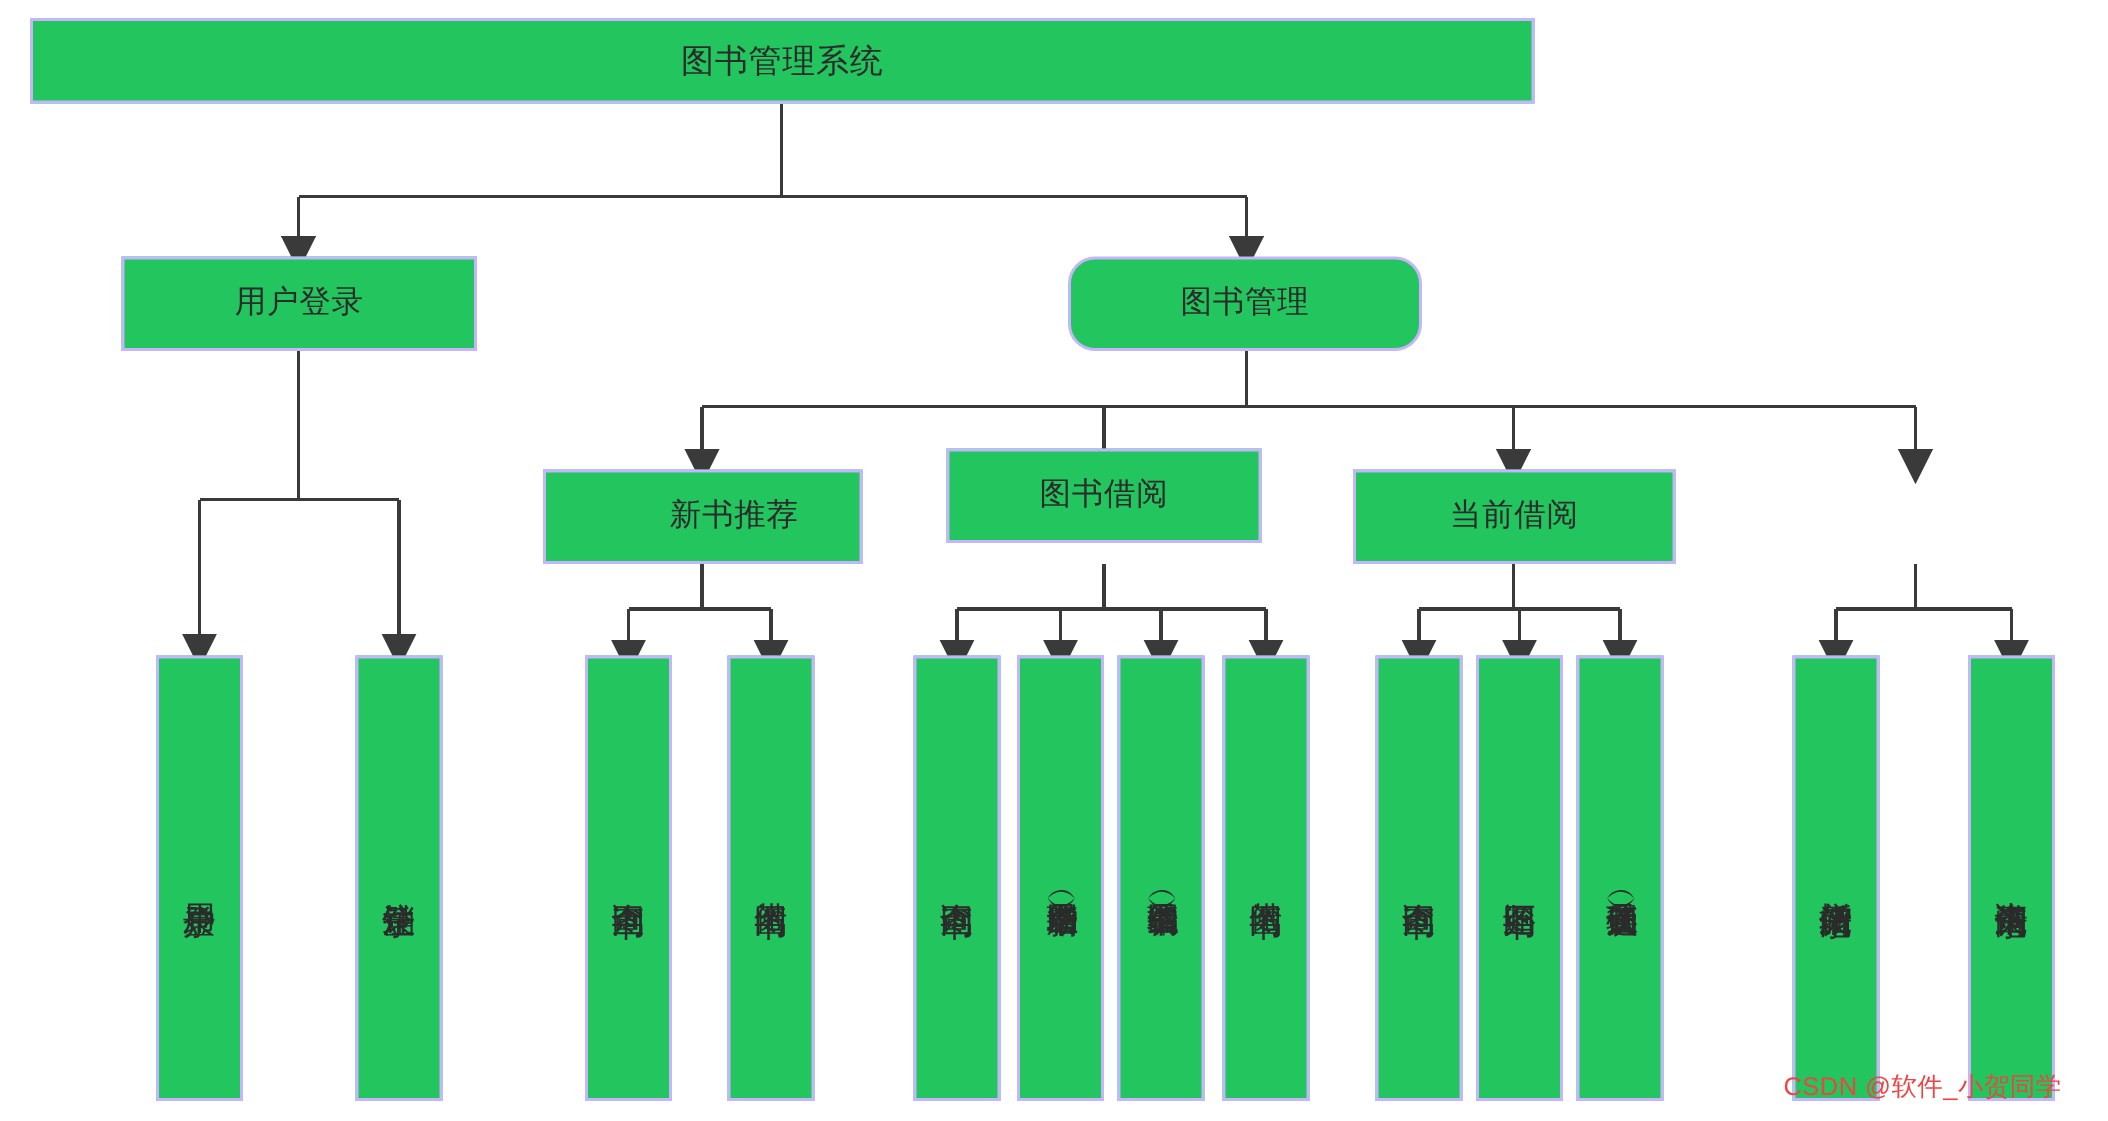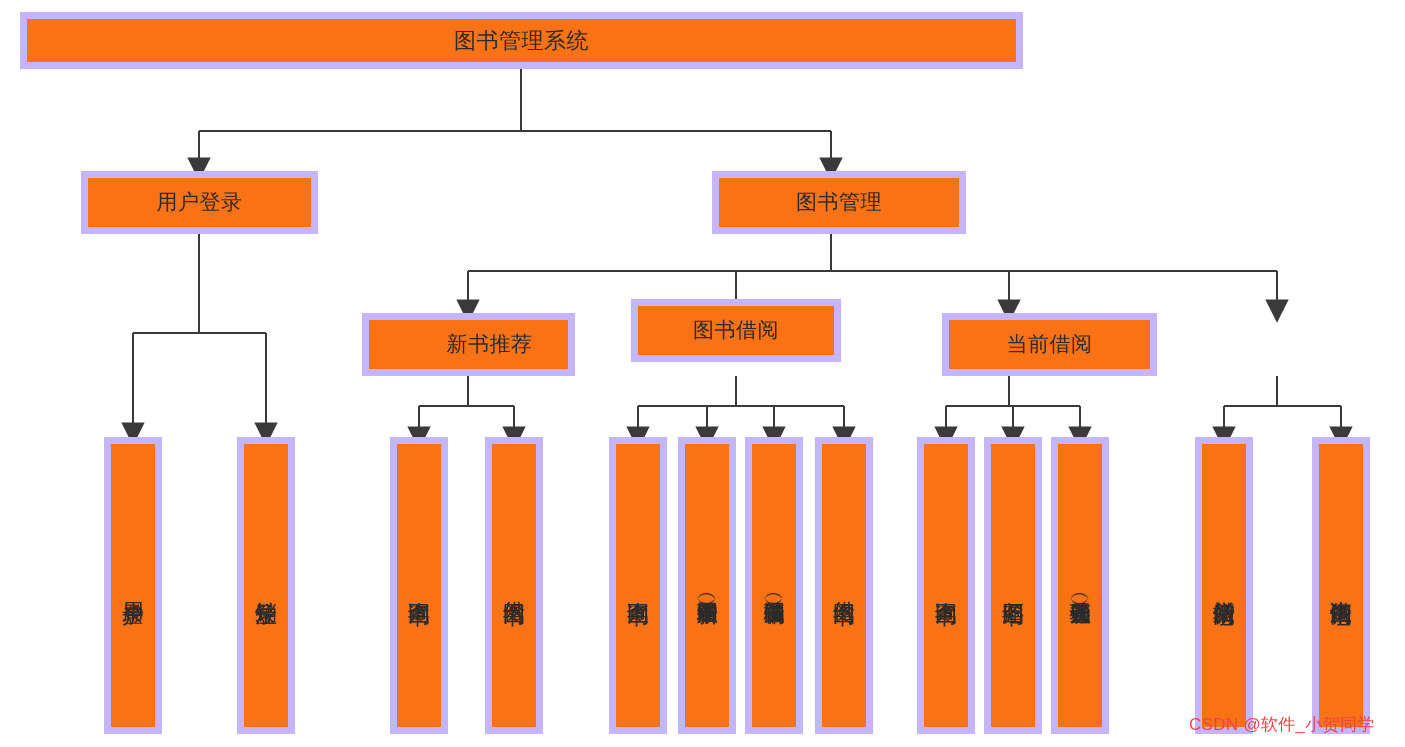--- a/index.html
+++ b/index.html
@@ -22,22 +22,22 @@
     position: absolute;
     left: 0;
     top: 0;
     width: 1405px;
     height: 747px;
     pointer-events: none;
   }
   .node {
     position: absolute;
     box-sizing: border-box;
-    border: 7px solid #c4b5fd;
-    background: #f97316;
+    border: 2px solid #c4b5fd;
+    background: #22c55e;
     display: flex;
     align-items: center;
     justify-content: center;
     color: #222222;
   }
   .node .node-label {
     display: block;
     text-align: center;
     line-height: 1.18;
     color: #2b2b2b;
@@ -134,31 +134,31 @@
     </g>
   </svg>
 
   <div class="node horiz root" style="left:20px; top:12px; width:1003px; height:57px;">
     <span class="node-label">图书管理系统</span>
   </div>
 
   <div class="node horiz" style="left:81px; top:171px; width:237px; height:63px;">
     <span class="node-label">用户登录</span>
   </div>
-  <div class="node horiz" style="left:712px; top:171px; width:254px; height:63px;">
+  <div class="node horiz" style="left:712px; top:171px; width:236px; height:63px;border-radius:18px;">
     <span class="node-label">图书管理</span>
   </div>
 
   <div class="node horiz" style="left:362px; top:313px; width:213px; height:63px;padding-left:42px;">
     <span class="node-label">新书推荐</span>
   </div>
   <div class="node horiz" style="left:631px; top:299px; width:210px; height:63px;">
     <span class="node-label">图书借阅</span>
   </div>
-  <div class="node horiz" style="left:902px; top:313px; width:215px; height:63px;margin-left:40px;">
+  <div class="node horiz" style="left:902px; top:313px; width:215px; height:63px;">
     <span class="node-label">当前借阅</span>
   </div>
 
   <div class="node vert" style="left:104px; top:437px; width:58px; height:297px;">
     <span class="node-label">用户登录</span>
   </div>
   <div class="node vert" style="left:237px; top:437px; width:58px; height:297px;">
     <span class="node-label">注销登录</span>
   </div>
 

